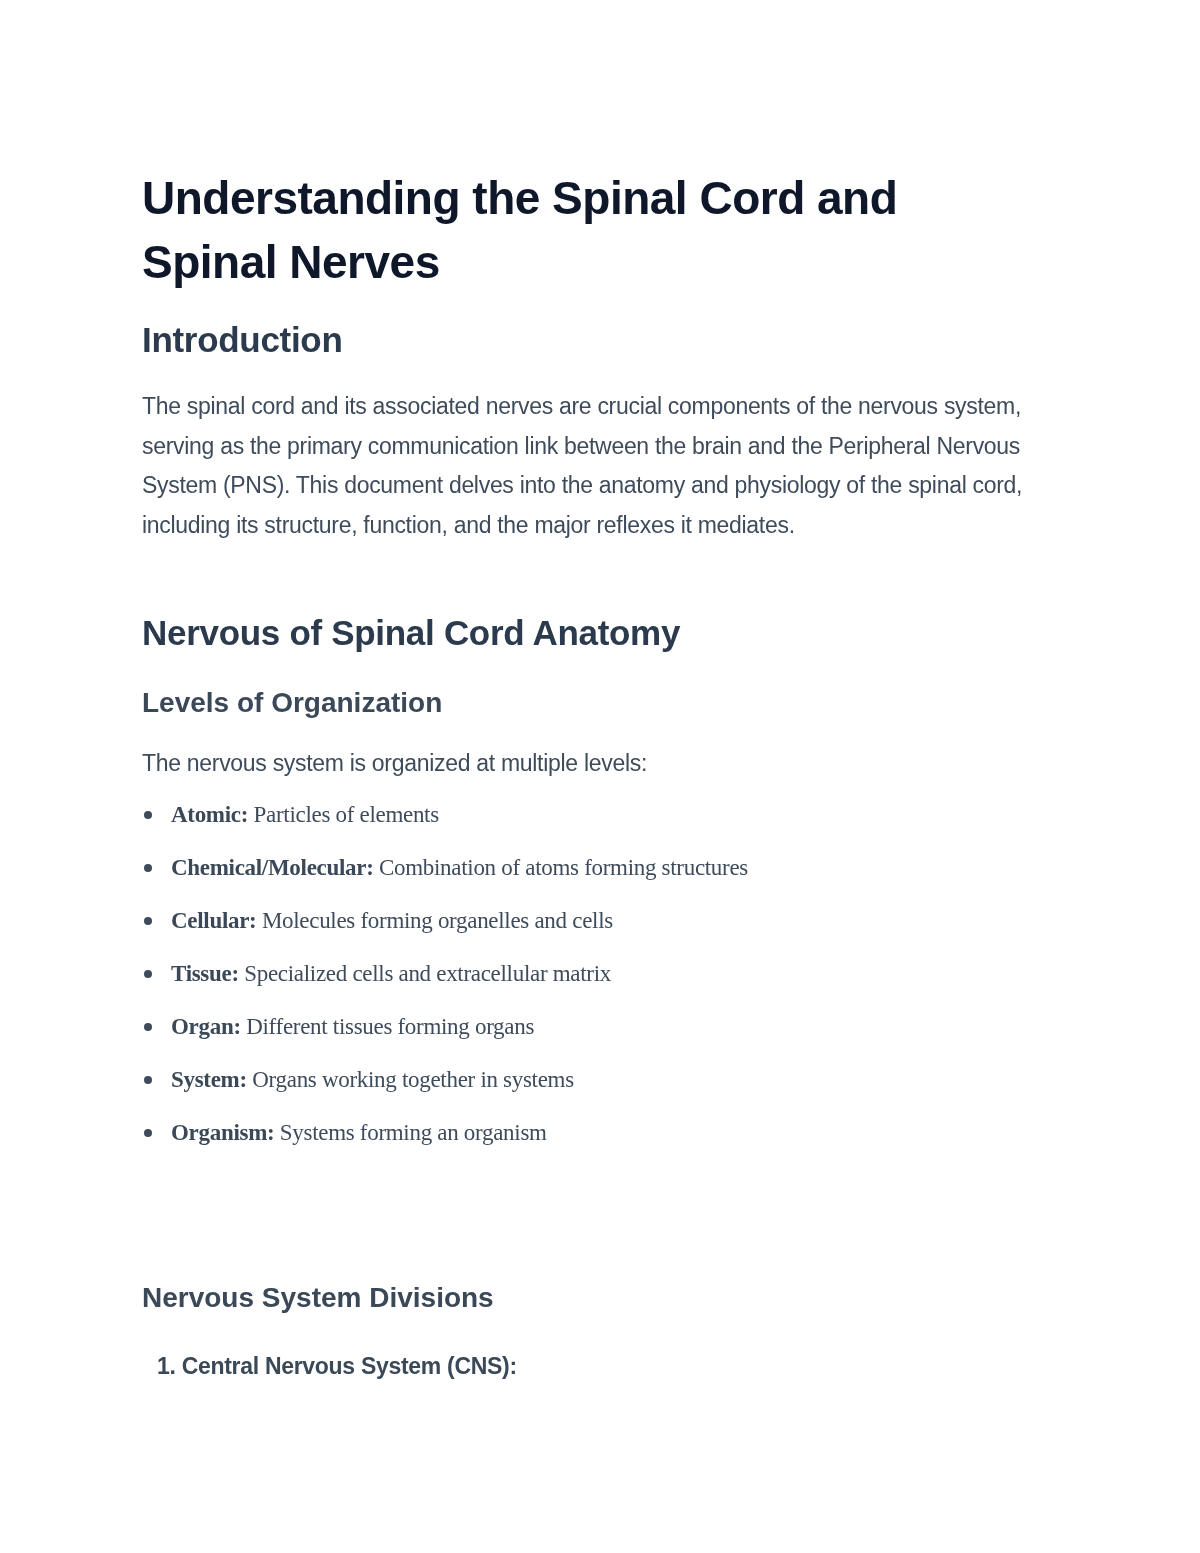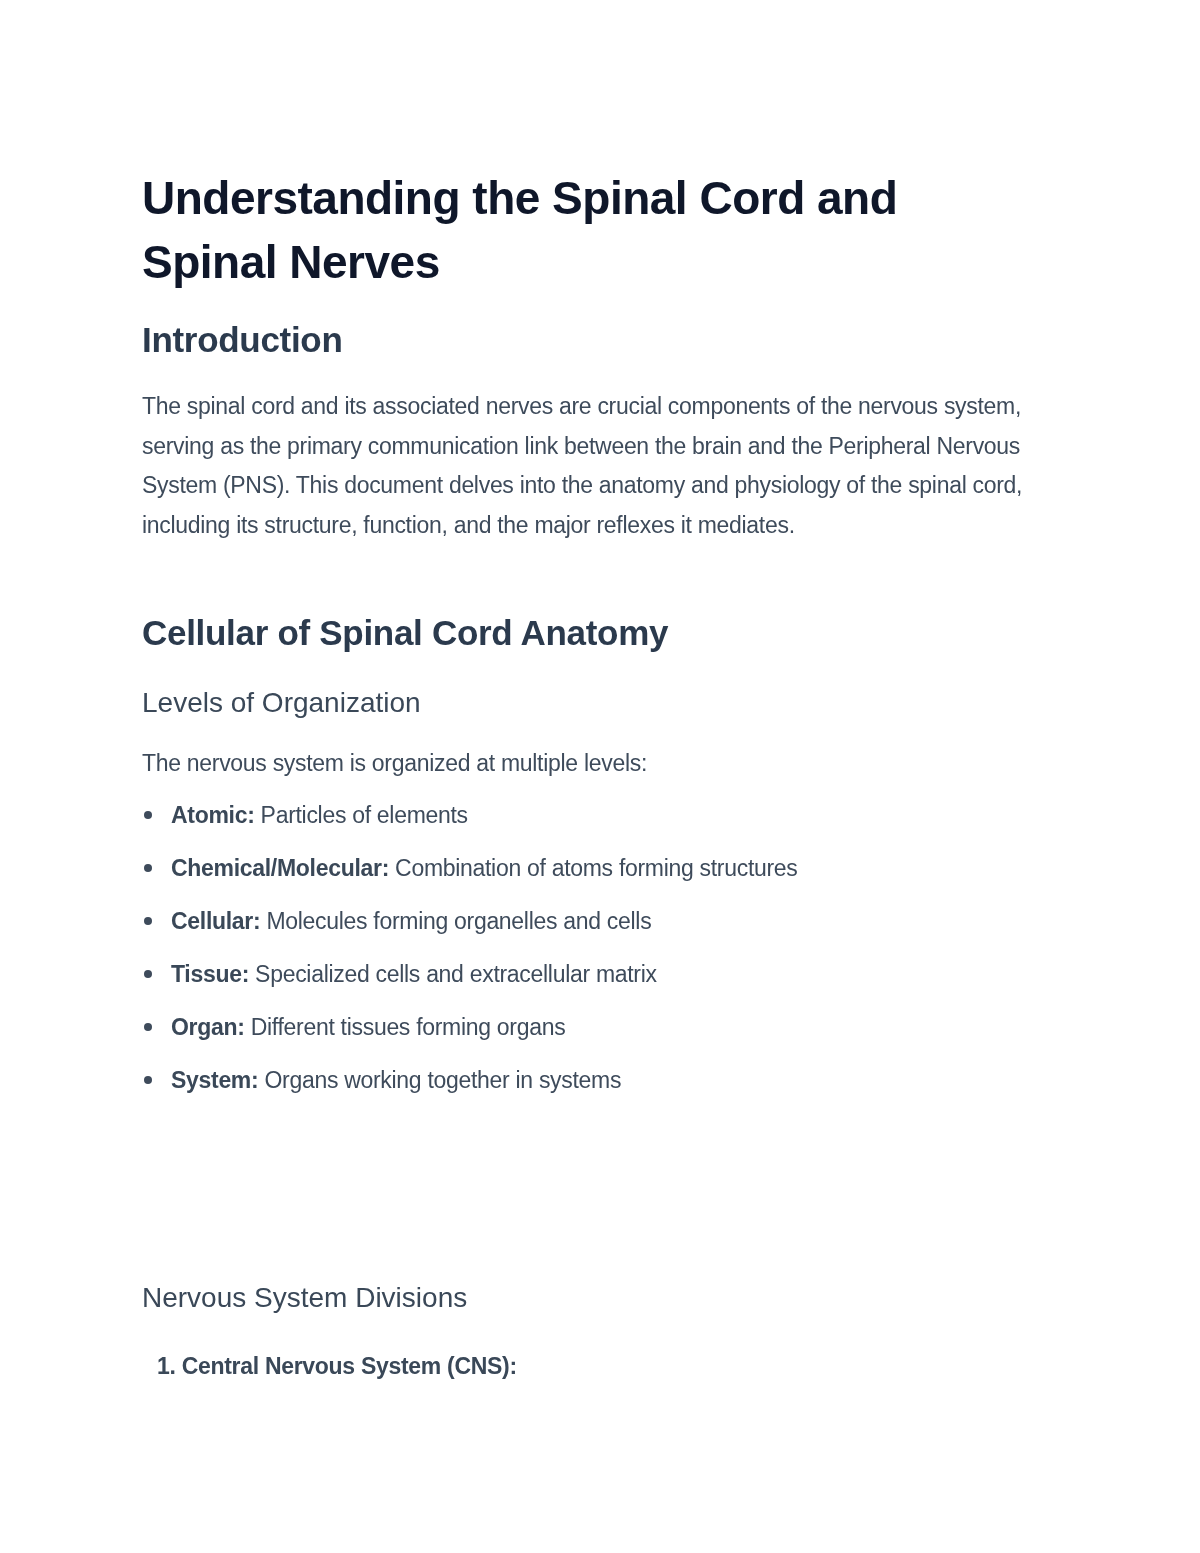--- a/index.html
+++ b/index.html
@@ -41,39 +41,40 @@
       font-weight: bold;
       color: #2b3a4d;
       letter-spacing: -0.3px;
     }
     .h3 {
       position: absolute;
       left: 0;
       margin: 0;
       font-size: 28px;
       line-height: 36px;
-      font-weight: normal;
+      font-weight: bold;
       color: #3a4858;
     }
     .para {
       position: absolute;
       left: 0;
       margin: 0;
       font-size: 23px;
       line-height: 39.5px;
       color: #3e4b5b;
       width: 915px;
       letter-spacing: -0.3px;
     }
     .bullet-list {
       position: absolute;
       left: 0;
       margin: 0;
       padding: 0;
       list-style: none;
+      font-family: Liberation Serif, serif;
     }
     .bullet-item {
       position: relative;
       height: 53px;
       font-size: 23px;
       line-height: 30px;
       color: #3e4b5b;
       padding-left: 29px;
       letter-spacing: -0.3px;
       white-space: nowrap;
@@ -107,21 +108,21 @@
 <body>
 
 <div class="page">
 
   <h1 class="doc-title">Understanding the Spinal Cord and Spinal Nerves</h1>
 
   <h2 class="h2" style="top:318px;">Introduction</h2>
 
   <p class="para" style="top:387px;">The spinal cord and its associated nerves are crucial components of the nervous system, serving as the primary communication link between the brain and the Peripheral Nervous System (PNS). This document delves into the anatomy and physiology of the spinal cord, including its structure, function, and the major reflexes it mediates.</p>
 
-  <h2 class="h2" style="top:611px;">Cellular of Spinal Cord Anatomy</h2>
+  <h2 class="h2" style="top:611px;">Nervous of Spinal Cord Anatomy</h2>
 
   <h3 class="h3" style="top:685px;">Levels of Organization</h3>
 
   <p class="para" style="top:744px; line-height:38px;">The nervous system is organized at multiple levels:</p>
 
   <ul class="bullet-list" style="top:800px;">
     <li class="bullet-item">
       <span class="bullet-dot"></span>
       <span class="term">Atomic</span><span class="term">:</span>
       <span>Particles of elements</span>
@@ -144,20 +145,25 @@
     <li class="bullet-item">
       <span class="bullet-dot"></span>
       <span class="term">Organ</span><span class="term">:</span>
       <span>Different tissues forming organs</span>
     </li>
     <li class="bullet-item">
       <span class="bullet-dot"></span>
       <span class="term">System</span><span class="term">:</span>
       <span>Organs working together in systems</span>
     </li>
+    <li class="bullet-item">
+      <span class="bullet-dot"></span>
+      <span class="term">Organism</span><span class="term">:</span>
+      <span>Systems forming an organism</span>
+    </li>
   </ul>
 
   <h3 class="h3" style="top:1280px;">Nervous System Divisions</h3>
 
   <p class="ordered-item" style="top:1342px;">
     <span>1.</span>
     <span>Central Nervous System (CNS):</span>
   </p>
 
 </div>

